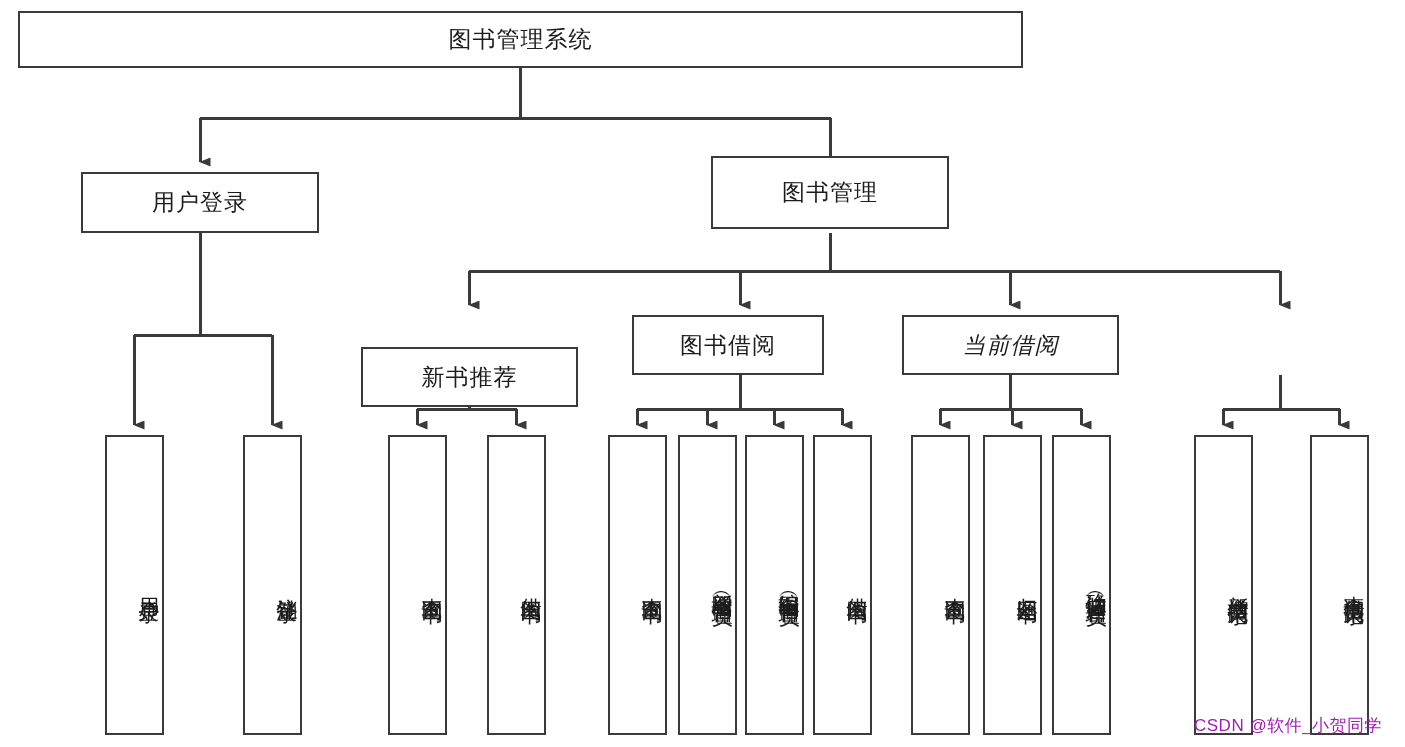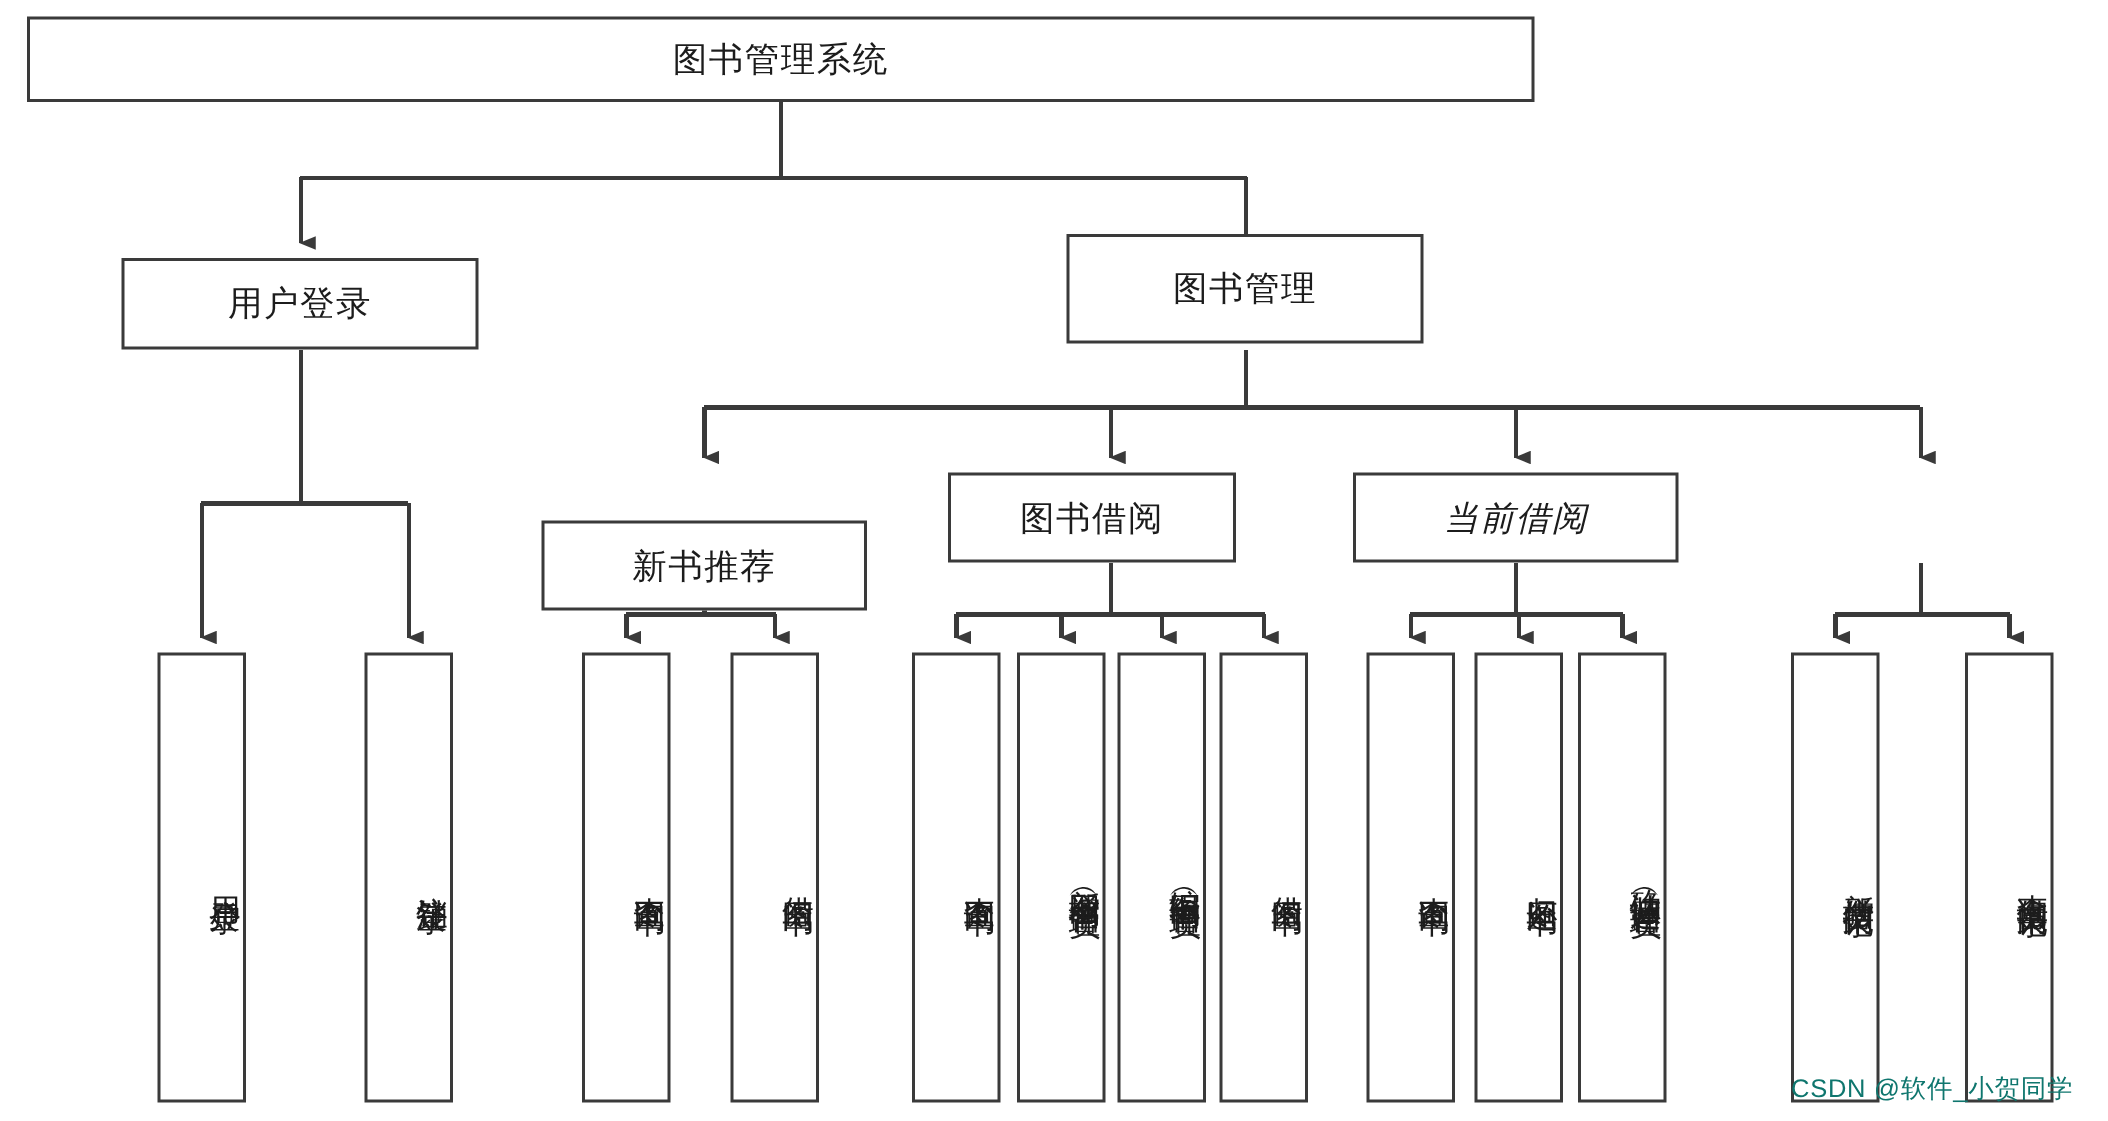--- a/index.html
+++ b/index.html
@@ -51,21 +51,21 @@
     justify-content: center;
   }
   .node.v .vtext {
     writing-mode: vertical-rl;
     text-orientation: upright;
     white-space: nowrap;
   }
   .watermark {
     position: absolute;
     font-size: 17px;
-    color: #0f766e;
+    color: #a21caf;
     white-space: nowrap;
     letter-spacing: 0.5px;
   }
 </style>
 </head>
 <body>
 
 <div id="canvas">
 
   <svg id="edges" viewBox="0 0 1405 747">

